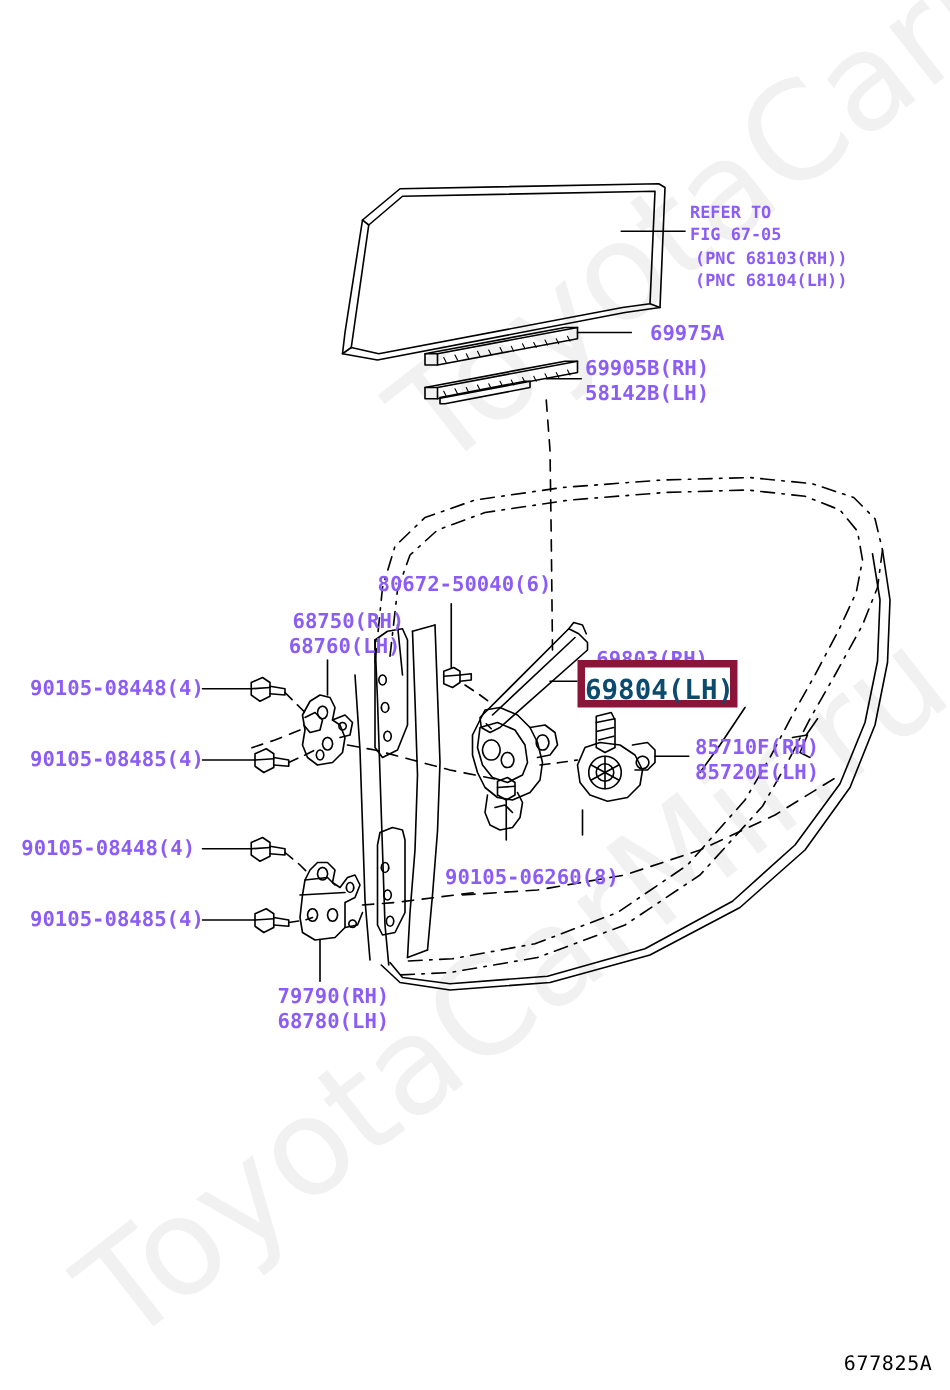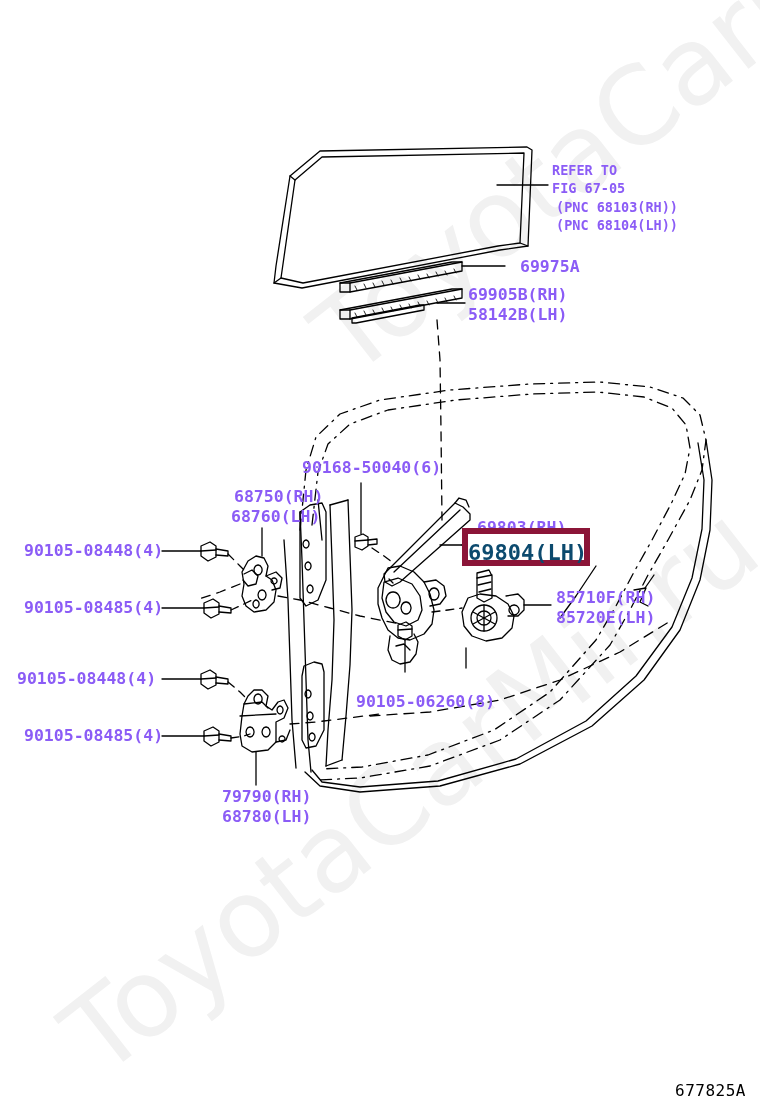--- a/index.html
+++ b/index.html
@@ -367,21 +367,21 @@
   <div class="lbl small" style="left:552px; top:162px;">REFER TO</div>
   <div class="lbl small" style="left:552px; top:180px;">FIG 67-05</div>
   <div class="lbl small" style="left:556px; top:199px;">(PNC 68103(RH))</div>
   <div class="lbl small" style="left:556px; top:217px;text-align:center;">(PNC 68104(LH))</div>
 
   <div class="lbl" style="left:508px; top:257px;margin-left:12px;">69975A</div>
 
   <div class="lbl" style="left:468px; top:285px;">69905B(RH)</div>
   <div class="lbl" style="left:468px; top:305px;">58142B(LH)</div>
 
-  <div class="lbl" style="left:302px; top:458px;">90168-50040(6)</div>
+  <div class="lbl" style="left:302px; top:458px;">80672-50040(6)</div>
 
   <div class="lbl" style="left:234px; top:487px;">68750(RH)</div>
   <div class="lbl" style="left:231px; top:507px;">68760(LH)</div>
 
   <div class="lbl" style="left:477px; top:518px;">69803(RH)</div>
 
   <div class="lbl" style="left:556px; top:588px;text-align:right;">85710F(RH)</div>
   <div class="lbl" style="left:556px; top:608px;">85720E(LH)</div>
 
   <div class="lbl" style="left:24px; top:541px;">90105-08448(4)</div>

